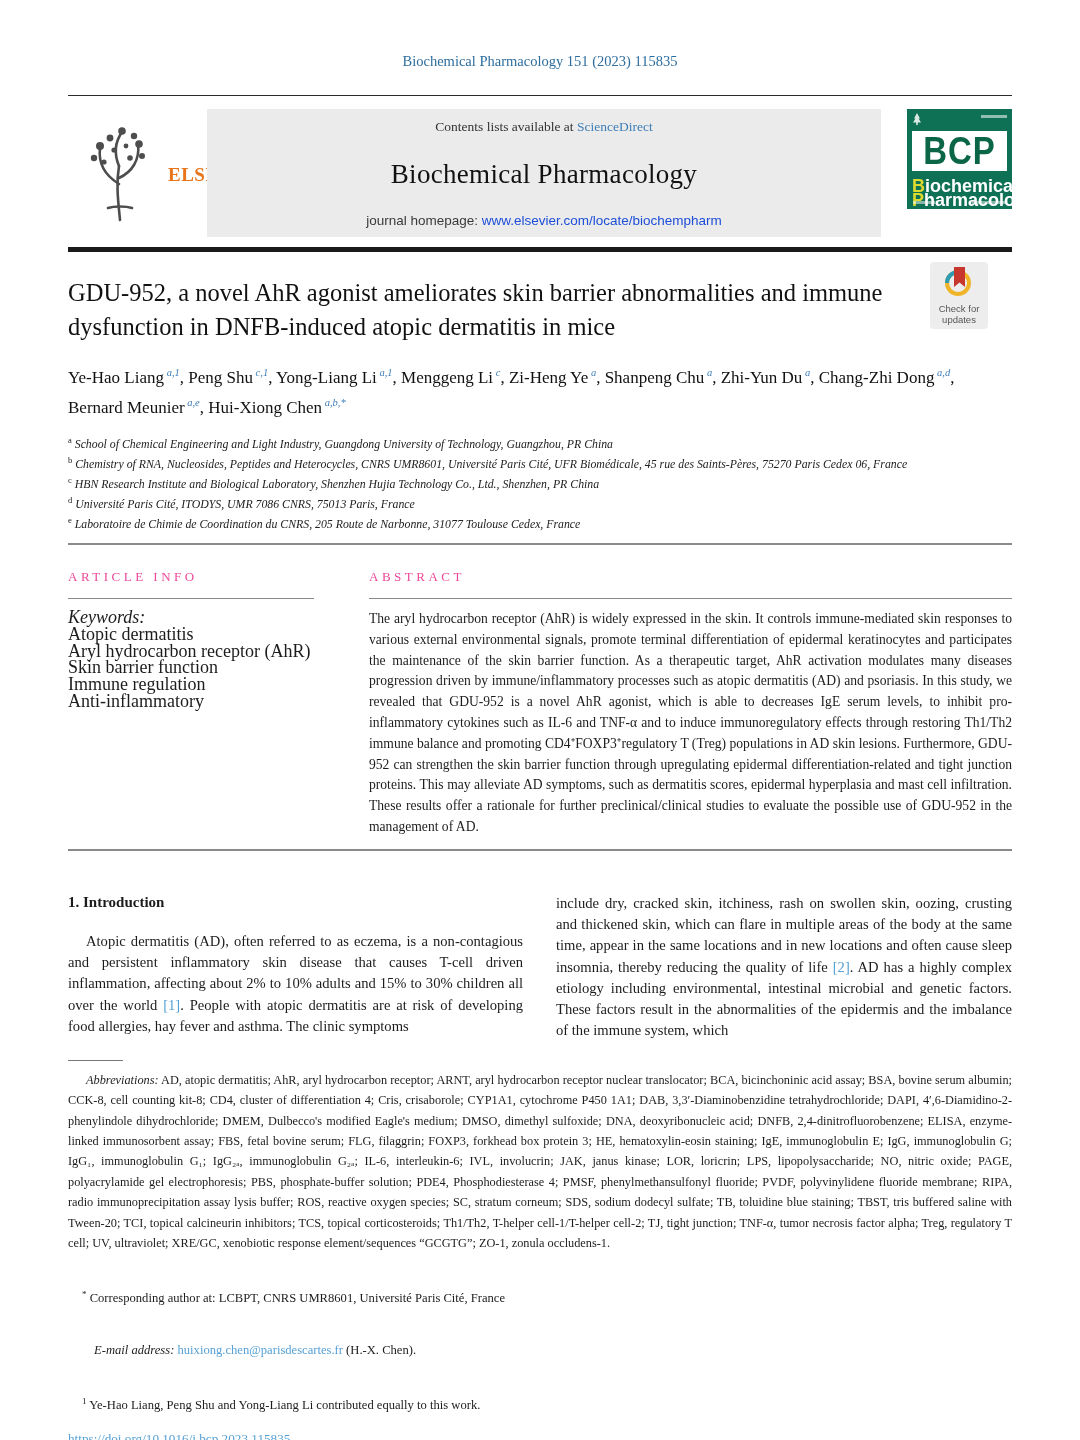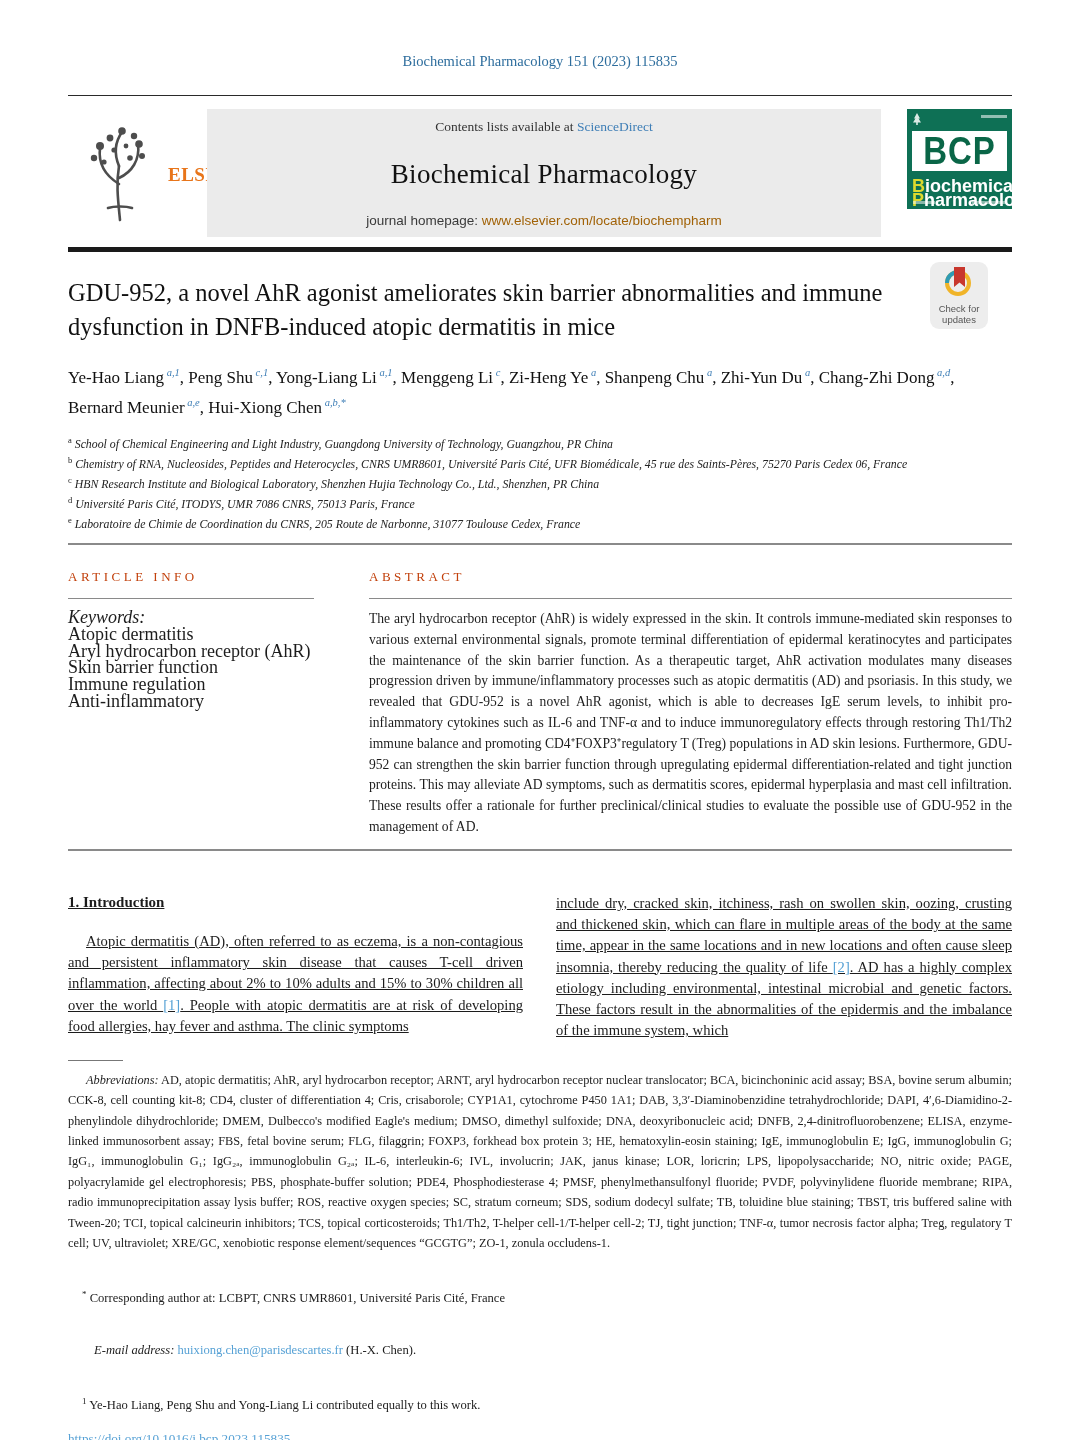--- a/index.html
+++ b/index.html
@@ -16,61 +16,61 @@
 
   
   .header-row { margin-top:13px; display:flex; align-items:stretch; height:128px; }
   .elsevier-block { width:139px; display:flex; flex-direction:row; align-items:center; justify-content:flex-start; padding-top:2px; }
   .elsevier-word { font-family:"Liberation Serif", serif; font-size:19px; font-weight:bold; color:#e8751a; letter-spacing:0.5px; margin-top:1px; }
   .header-box { flex:1; background:#ebebeb; margin-right:26px; text-align:center; padding:10px 8px 9px; display:flex; flex-direction:column; justify-content:space-between; }
   .contents-line { font-size:13.5px; color:#333; }
   .journal-big { font-size:27px; color:#111; letter-spacing:0.3px; }
   .homepage-line { font-family:"Liberation Sans", sans-serif; font-size:13.5px; color:#3a3a3a; }
   a.link-mid { color:#3e7eb6; text-decoration:none; }
-  a.link-light { color:#a16207; text-decoration:none; }
+  a.link-light { color:#1d4ed8; text-decoration:none; }
 
   .bcp-cover { width:105px; height:100px; background:#0e7055; position:relative; padding:4px 5px; flex-shrink:0; }
   .bcp-topmarks { display:flex; justify-content:space-between; align-items:flex-start; height:16px; }
   .bcp-treemark { width:10px; height:12px; background:rgba(255,255,255,0.85); clip-path:polygon(50% 0,80% 45%,65% 45%,90% 80%,58% 80%,58% 100%,42% 100%,42% 80%,10% 80%,35% 45%,20% 45%); }
   .bcp-issn { width:26px; height:3px; background:rgba(255,255,255,0.55); margin-top:2px; }
   .bcp-panel { background:#ffffff; margin-top:2px; padding:2px 3px; }
   .bcp-acronym { font-family:"Liberation Sans", sans-serif; font-weight:bold; font-size:33px; line-height:36px; color:#0a6647; letter-spacing:1px; text-align:center; transform:scaleY(1.15); }
   .bcp-journal { font-family:"Liberation Sans", sans-serif; font-weight:bold; font-size:18px; line-height:14px; color:#ffffff; margin-top:8px; }
   .bcp-initial { color:#ddda2e; }
   .bcp-botmarks { position:absolute; bottom:5px; left:6px; right:6px; display:flex; justify-content:space-between; }
   .bcp-botmarks div { height:3px; background:rgba(255,255,255,0.5); }
 
   .black-bar { margin-top:10px; height:5px; background:#1a1a1a; }
 
   
   .title-row { position:relative; margin-top:24px; }
   .paper-title { font-size:24.5px; font-weight:normal; line-height:33.5px; color:#111; padding-right:90px; }
-  .check-badge { position:absolute; right:24px; top:-14px; width:58px; background:#ededed; border-radius:9px; padding:5px 4px 4px; text-align:center; cursor:pointer; }
+  .check-badge { position:absolute; right:24px; top:-14px; width:58px; background:#ededed; border-radius:4px; padding:5px 4px 4px; text-align:center; cursor:pointer; }
   .check-badge-text { font-family:"Liberation Sans", sans-serif; font-size:9.5px; line-height:11px; color:#555; }
 
   
   .authors { margin-top:17px; font-size:17px; line-height:25px; color:#111; }
   .authors sup { font-size:10.5px; color:#3e7eb6;font-style:italic; }
 
   
   .affiliations { margin-top:13px; font-size:11.8px; line-height:16px; font-style:italic; color:#222; }
   .affiliations sup { font-size:8.5px; font-style:normal; }
 
   .sect-rule { border:none; border-top:2px solid #8a8a8a; margin-top:11px; }
 
   
   .info-abstract { margin-top:24px; display:grid; grid-template-columns:246px 643px; column-gap:55px; }
-  .sec-head { font-size:13px; letter-spacing:3.5px; color:#c2410c; }
+  .sec-head { font-size:13px; letter-spacing:3.5px; color:#ec4899; }
   .sec-head-rule { border:none; border-top:1.5px solid #8a8a8a; margin-top:13px; }
   .keywords { margin-top:10px; font-size:18px; line-height:16.8px; }
   .kw-label { font-style:italic; }
   .abstract-text { margin-top:10px; font-size:13.6px; line-height:20.8px; text-align:justify; }
 
   
-  .two-col { margin-top:42px; display:grid; grid-template-columns:455px 456px; column-gap:33px;text-decoration:underline; }
+  .two-col { margin-top:42px; display:grid; grid-template-columns:455px 456px; column-gap:33px; }
   .intro-head { font-size:15px; font-weight:bold; line-height:18px; }
   .body-par { font-size:14.6px; line-height:21.3px; text-align:justify; }
   .col-left .body-par { margin-top:20px; text-indent:18px; }
   .ref { color:#56a1d5; cursor:pointer; }
 
   
   .footnote-sep { border:none; border-top:1px solid #777; width:55px; margin:18px 0 0 0; }
   .abbrev { margin-top:9px; font-size:12.3px; line-height:20.4px; text-align:justify; text-indent:18px; color:#1c1c1c; }
   .fn-line { font-size:12.6px; line-height:19px;margin-top:32px; }
   .fn-line sup { font-size:9px; }

